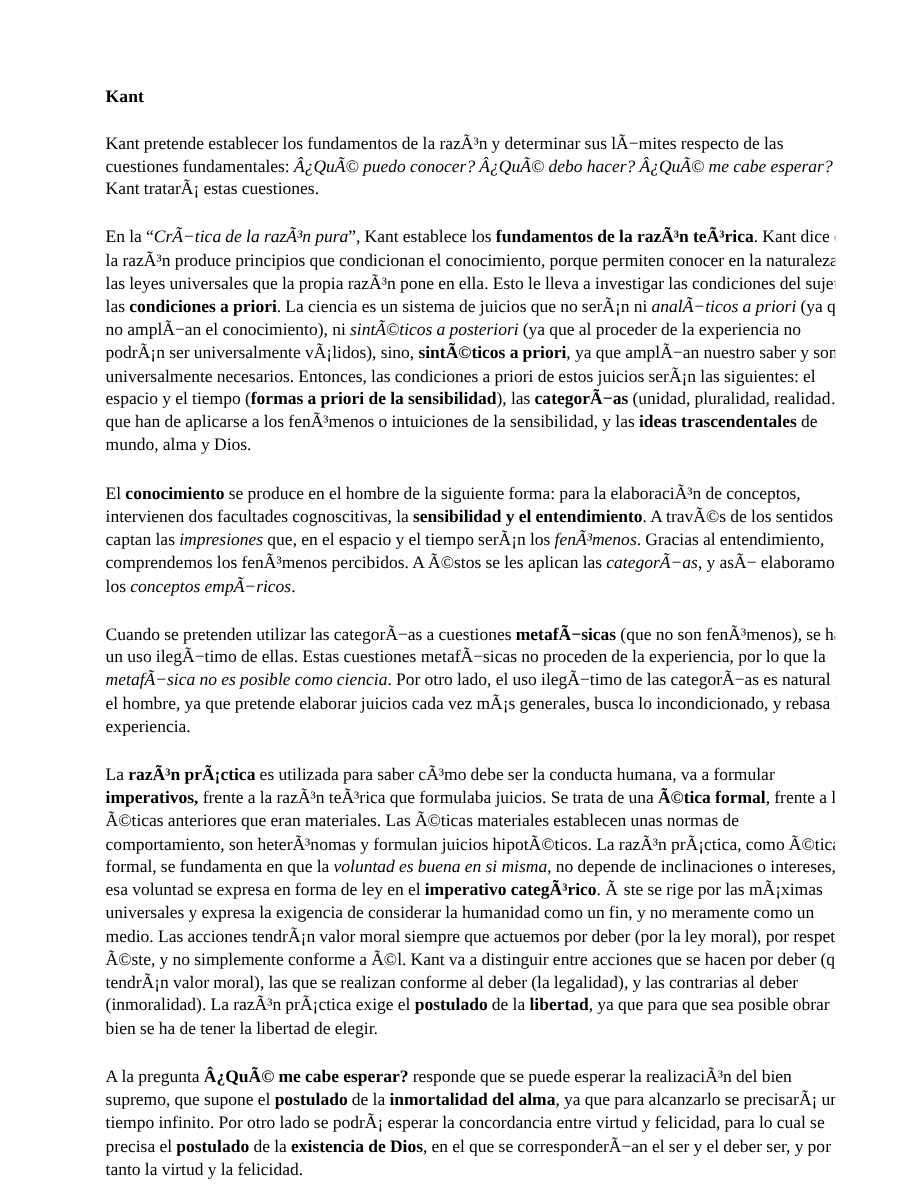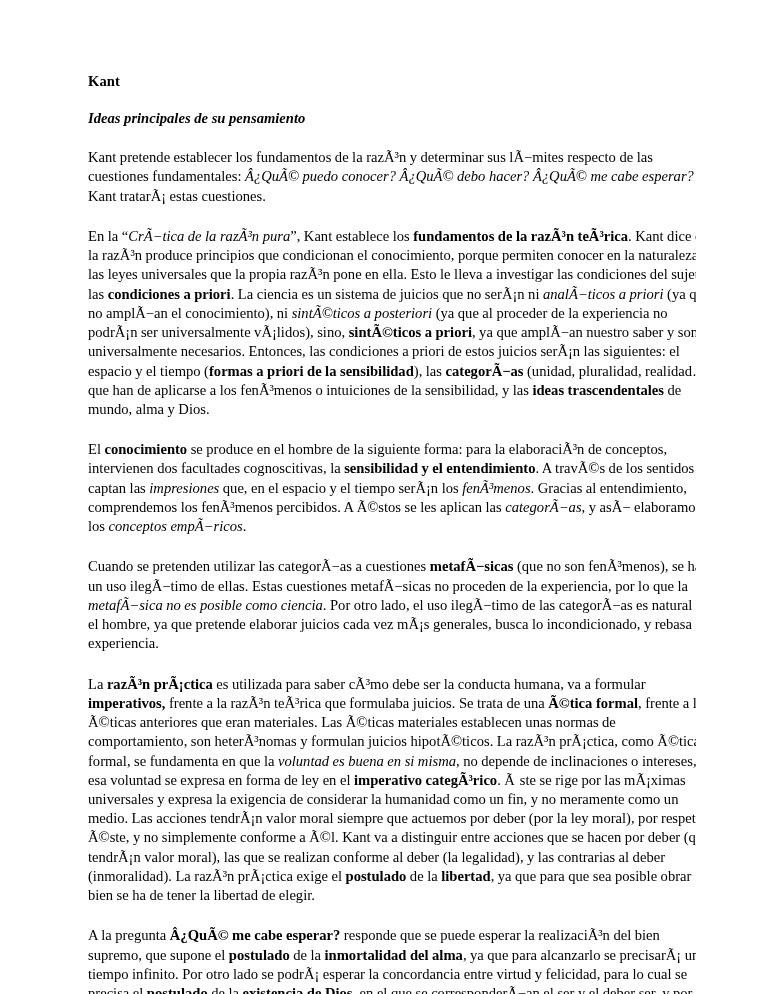--- a/index.html
+++ b/index.html
@@ -68,21 +68,20 @@
 </style>
 </head>
 <body>
 
 <div class="page">
 
   <div class="content">
 
     <h1 class="doc-title">Kant</h1>
 
-    <h2 class="section-heading">Ideas principales de su pensamiento</h2>
 
     <p class="para"><span>Kant pretende establecer los fundamentos de la razÃ³n y determinar sus lÃ−mites respecto de las cuestiones fundamentales: </span><i>Â¿QuÃ© puedo conocer? Â¿QuÃ© debo hacer? Â¿QuÃ© me cabe esperar?</i><span> Kant tratarÃ¡ estas cuestiones.</span></p>
 
     <p class="para"><span>En la “</span><i>CrÃ−tica de la razÃ³n pura</i><span>”, Kant establece los </span><span class="bi">fundamentos de la razÃ³n teÃ³rica</span><span>. Kant dice que la razÃ³n produce principios que condicionan el conocimiento, porque permiten conocer en la naturaleza las leyes universales que la propia razÃ³n pone en ella. Esto le lleva a investigar las condiciones del sujeto: las </span><span class="bi">condiciones a priori</span><span>. La ciencia es un sistema de juicios que no serÃ¡n ni </span><i>analÃ−ticos a priori</i><span> (ya que no amplÃ−an el conocimiento), ni </span><i>sintÃ©ticos a posteriori</i><span> (ya que al proceder de la experiencia no podrÃ¡n ser universalmente vÃ¡lidos), sino, </span><span class="bi">sintÃ©ticos a priori</span><span>, ya que amplÃ−an nuestro saber y son universalmente necesarios. Entonces, las condiciones a priori de estos juicios serÃ¡n las siguientes: el espacio y el tiempo (</span><span class="bi">formas a priori de la sensibilidad</span><span>), las </span><span class="bi">categorÃ−as</span><span> (unidad, pluralidad, realidad…), que han de aplicarse a los fenÃ³menos o intuiciones de la sensibilidad, y las </span><span class="bi">ideas trascendentales</span><span> de mundo, alma y Dios.</span></p>
 
     <p class="para"><span>El </span><span class="bi">conocimiento</span><span> se produce en el hombre de la siguiente forma: para la elaboraciÃ³n de conceptos, intervienen dos facultades cognoscitivas, la </span><span class="bi">sensibilidad y el entendimiento</span><span>. A travÃ©s de los sentidos se captan las </span><i>impresiones</i><span> que, en el espacio y el tiempo serÃ¡n los </span><i>fenÃ³menos</i><span>. Gracias al entendimiento, comprendemos los fenÃ³menos percibidos. A Ã©stos se les aplican las </span><i>categorÃ−as</i><span>, y asÃ− elaboramos los </span><i>conceptos empÃ−ricos</i><span>.</span></p>
 
     <p class="para"><span>Cuando se pretenden utilizar las categorÃ−as a cuestiones </span><span class="bi">metafÃ−sicas</span><span> (que no son fenÃ³menos), se hace un uso ilegÃ−timo de ellas. Estas cuestiones metafÃ−sicas no proceden de la experiencia, por lo que la </span><i>metafÃ−sica no es posible como ciencia</i><span>. Por otro lado, el uso ilegÃ−timo de las categorÃ−as es natural en el hombre, ya que pretende elaborar juicios cada vez mÃ¡s generales, busca lo incondicionado, y rebasa la experiencia.</span></p>
 
     <p class="para"><span>La </span><span class="bi">razÃ³n prÃ¡ctica</span><span> es utilizada para saber cÃ³mo debe ser la conducta humana, va a formular </span><span class="bi">imperativos,</span><span> frente a la razÃ³n teÃ³rica que formulaba juicios. Se trata de una </span><span class="bi">Ã©tica formal</span><span>, frente a las Ã©ticas anteriores que eran materiales. Las Ã©ticas materiales establecen unas normas de comportamiento, son heterÃ³nomas y formulan juicios hipotÃ©ticos. La razÃ³n prÃ¡ctica, como Ã©tica formal, se fundamenta en que la </span><i>voluntad es buena en si misma</i><span>, no depende de inclinaciones o intereses, y esa voluntad se expresa en forma de ley en el </span><span class="bi">imperativo categÃ³rico</span><span>. Ã</span><span class="missing-glyph"></span><span>ste se rige por las mÃ¡ximas universales y expresa la exigencia de considerar la humanidad como un fin, y no meramente como un medio. Las acciones tendrÃ¡n valor moral siempre que actuemos por deber (por la ley moral), por respeto a Ã©ste, y no simplemente conforme a Ã©l. Kant va a distinguir entre acciones que se hacen por deber (que tendrÃ¡n valor moral), las que se realizan conforme al deber (la legalidad), y las contrarias al deber (inmoralidad). La razÃ³n prÃ¡ctica exige el </span><span class="bi">postulado</span><span> de la </span><span class="bi">libertad</span><span>, ya que para que sea posible obrar bien se ha de tener la libertad de elegir.</span></p>

